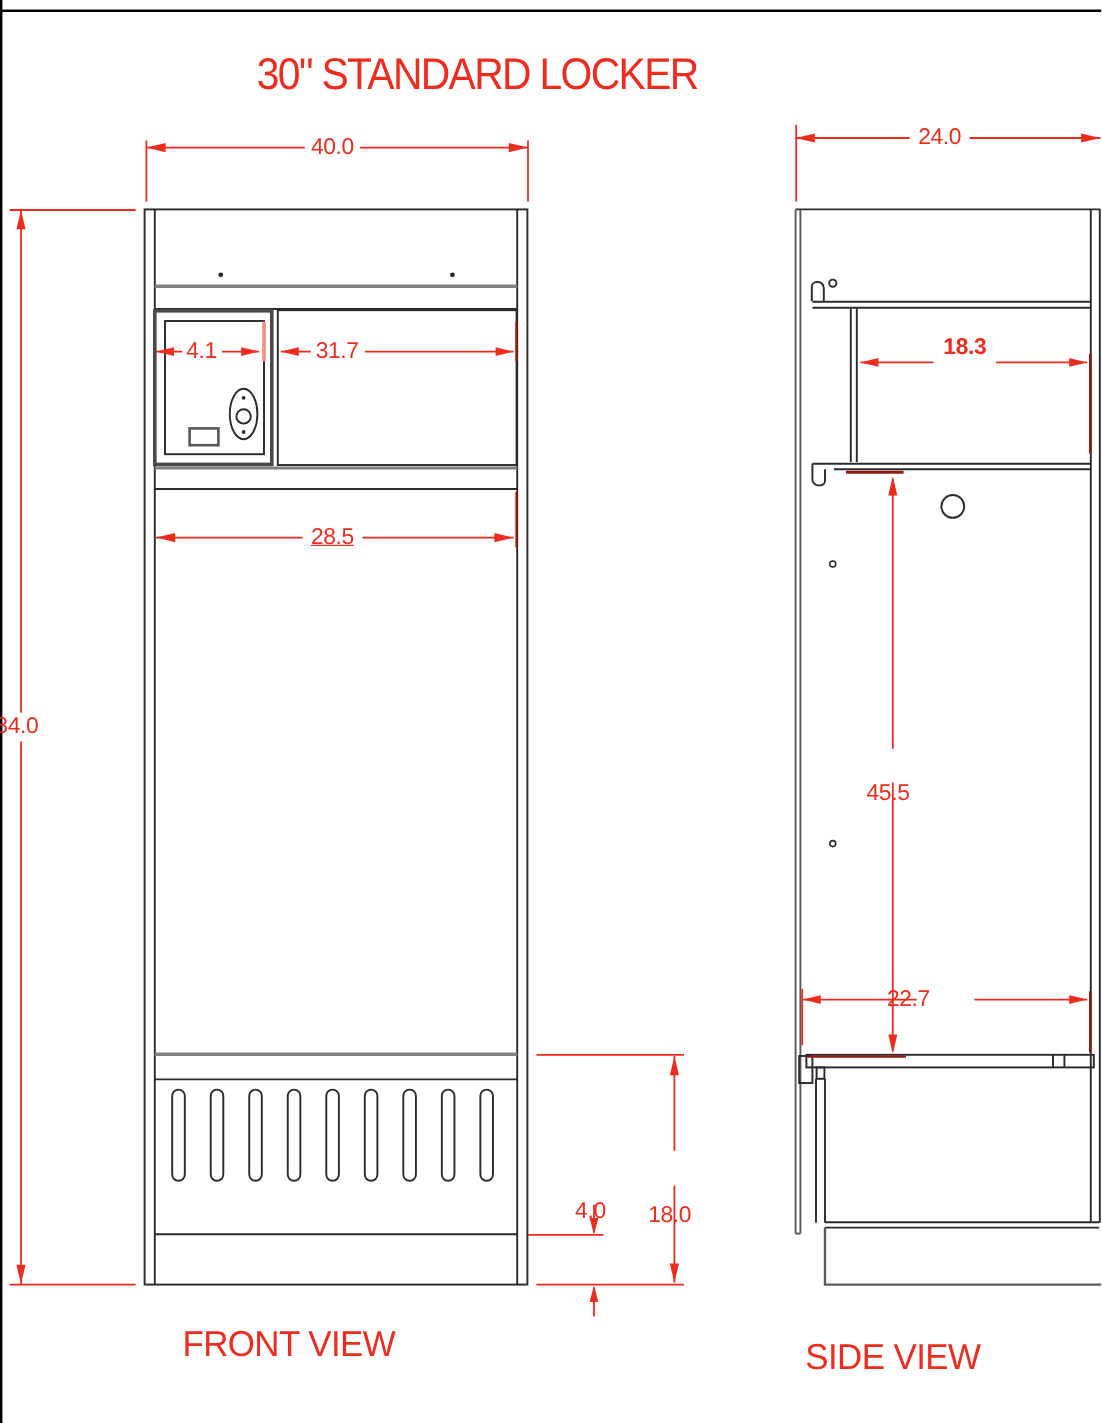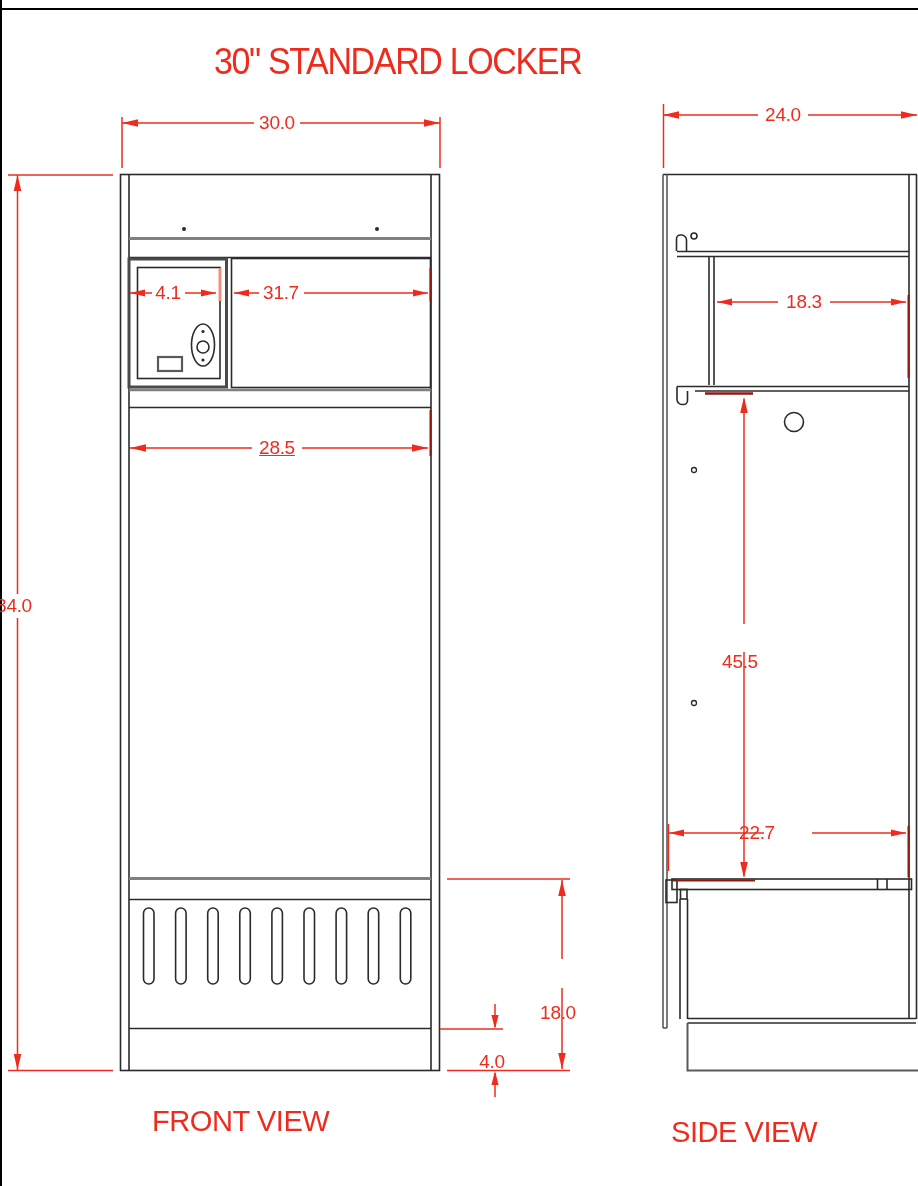--- a/index.html
+++ b/index.html
@@ -201,28 +201,28 @@
       <line x1="669" y1="833" x2="764" y2="833"></line>
       <line x1="812" y1="833" x2="906" y2="833"></line>
       <path d="M669,833 l15,-3.6 v7.2 z" stroke="none"></path>
       <path d="M906,833 l-15,-3.6 v7.2 z" stroke="none"></path>
       <line x1="908.5" y1="826" x2="908.5" y2="877" stroke="#8f1a10" stroke-width="2"></line>
     </g>
   </svg>
 
   <div class="txt title" style="left:214px;top:41px;">30" STANDARD LOCKER</div>
 
-  <div class="txt dim" style="left:277px;top:123px;">30.0</div>
+  <div class="txt dim" style="left:277px;top:123px;">40.0</div>
   <div class="txt dim" style="left:14px;top:606px;">84.0</div>
   <div class="txt dim" style="left:168px;top:293px;">4.1</div>
   <div class="txt dim" style="left:281px;top:293px;">31.7</div>
   <div class="txt dim" style="left:277px;top:448px;text-decoration:underline;">28.5</div>
   <div class="txt dim" style="left:558px;top:973px;margin-top:40px;">18.0</div>
-  <div class="txt dim" style="left:492px;top:1062px;">4.0</div>
+  <div class="txt dim" style="left:492px;top:1010px;">4.0</div>
 
   <div class="txt dim" style="left:783px;top:115px;text-align:center;">24.0</div>
-  <div class="txt dim" style="left:804px;top:302px;">18.3</div>
+  <div class="txt dim" style="left:804px;top:290px;font-weight:bold;">18.3</div>
   <div class="txt dim" style="left:740px;top:662px;">45.5</div>
   <div class="txt dim" style="left:757px;top:833px;">22.7</div>
 
   <div class="txt viewlabel" style="left:152px;top:1104px;">FRONT VIEW</div>
   <div class="txt viewlabel" style="left:671px;top:1115px;">SIDE VIEW</div>
 </div>
 
 </body></html>

